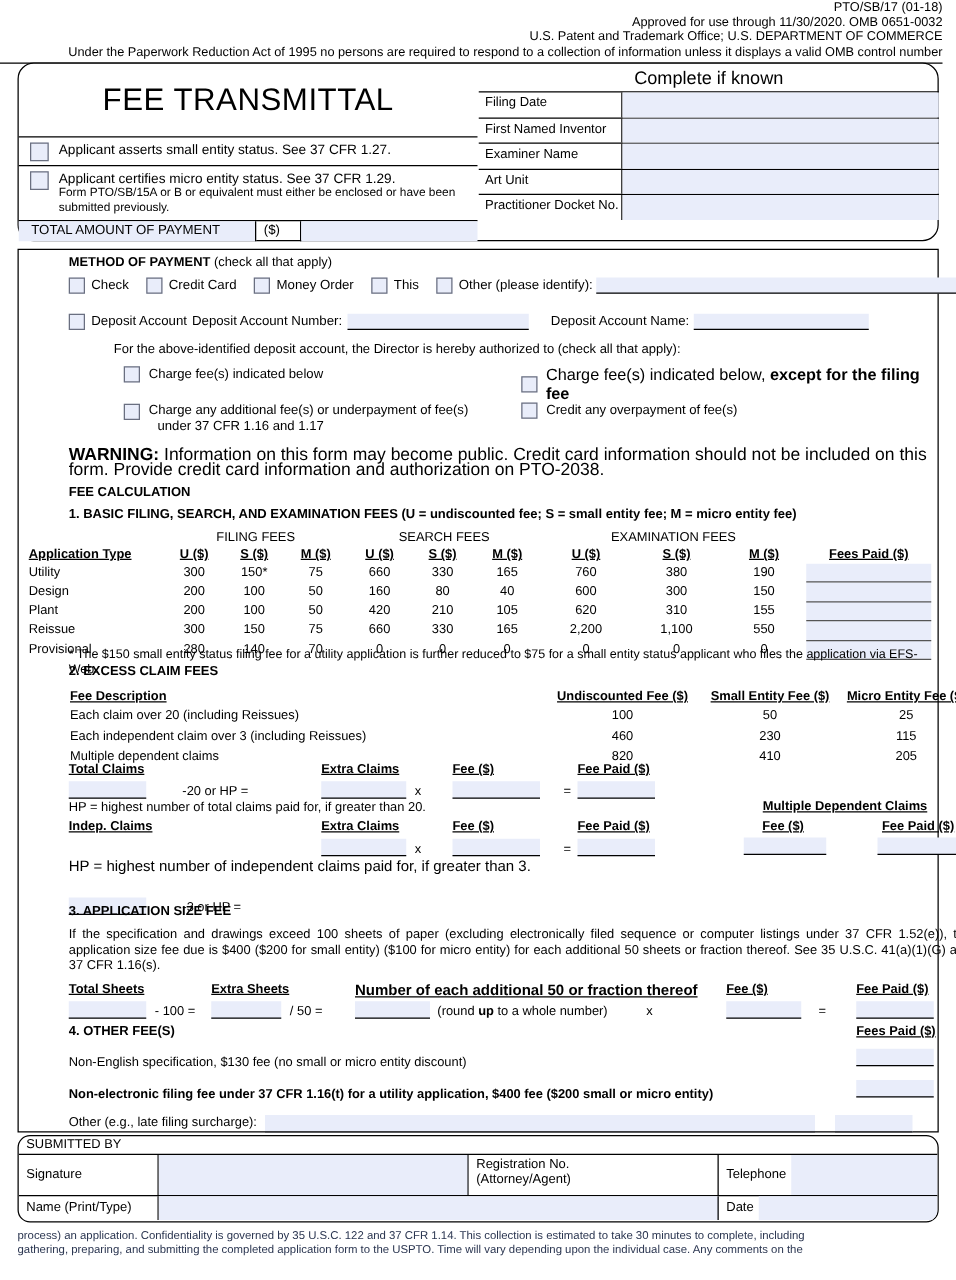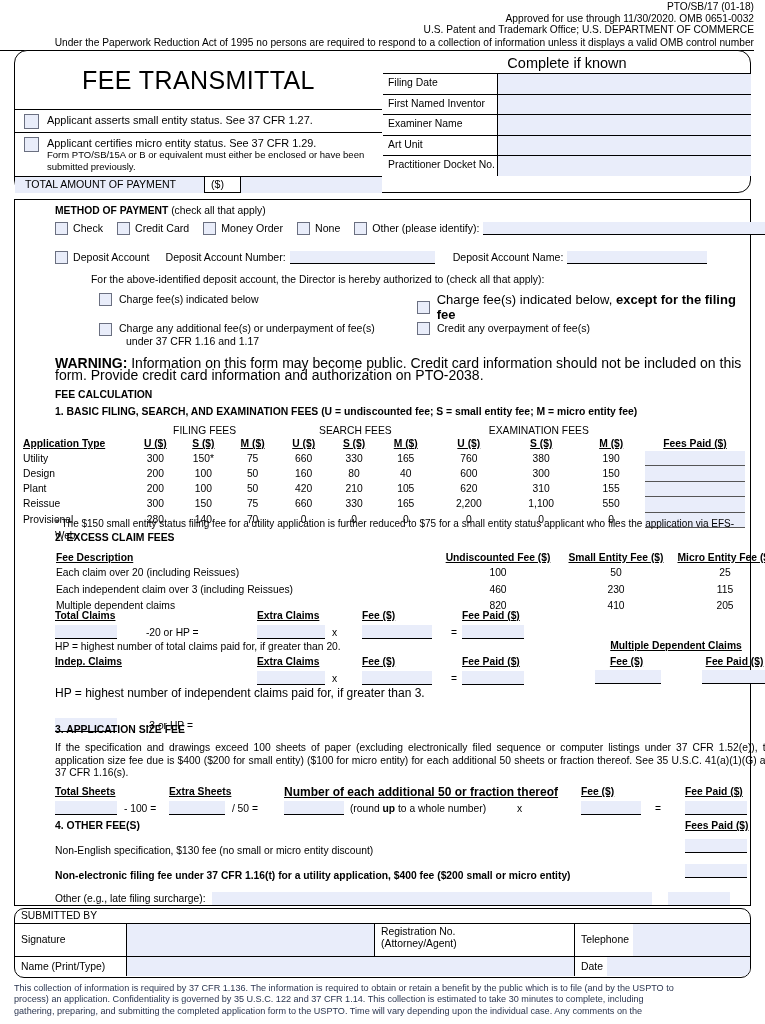--- a/index.html
+++ b/index.html
@@ -158,29 +158,29 @@
     </div>
 
     <div class="mb inline" style="left:8px;top:22px;width:720px;font-size:10.6px;">
       <span class="cbs"></span>
       <span style="margin:0 14px 0 5px;">Check</span>
       <span class="cbs"></span>
       <span style="margin:0 14px 0 5px;">Credit Card</span>
       <span class="cbs"></span>
       <span style="margin:0 14px 0 5px;">Money Order</span>
       <span class="cbs"></span>
-      <span style="margin:0 14px 0 5px;">None</span>
+      <span style="margin:0 14px 0 5px;">This</span>
       <span class="cbs"></span>
       <span style="margin:0 3px 0 5px;">Other (please identify):</span>
       <span class="fill" style="flex:1;"></span>
     </div>
 
     <div class="mb inline" style="left:8px;top:51px;width:720px;font-size:10.6px;">
       <span class="cbs"></span>
-      <span style="margin:0 16px 0 5px;">Deposit Account</span>
+      <span style="margin:0 4px 0 5px;">Deposit Account</span>
       <span>Deposit Account Number:</span>
       <span class="fill" style="width:145px;margin:0 18px 0 4px;"></span>
       <span>Deposit Account Name:</span>
       <span class="fill" style="width:140px;margin-left:4px;"></span>
     </div>
 
     <div class="mb" style="left:44px;top:74px;font-size:10.4px;">For the above-identified deposit account, the Director is hereby authorized to (check all that apply):</div>
 
     <div class="mb inline" style="left:52px;top:93px;font-size:10.5px;">
       <span class="cbs"></span>
@@ -492,18 +492,17 @@
       <div class="sbl">Name (Print/Type)</div>
       <div class="sbf" style="width:448px;"></div>
       <div class="sbl" style="width:auto;flex:1;border-right:none;">
         <span>Date</span>
         <span style="flex:1;align-self:stretch;background:#e9edfa;margin-left:4px;"></span>
       </div>
     </div>
   </div>
 
   <div class="foot">
-    <p>This collection of information is required by 37 CFR 1.136. The information is required to obtain or retain a benefit by the public which is to file (and by the USPTO to</p>
     <p>process) an application. Confidentiality is governed by 35 U.S.C. 122 and 37 CFR 1.14. This collection is estimated to take 30 minutes to complete, including</p>
     <p>gathering, preparing, and submitting the completed application form to the USPTO. Time will vary depending upon the individual case. Any comments on the</p>
   </div>
 
 </div>
 
 </body></html>

